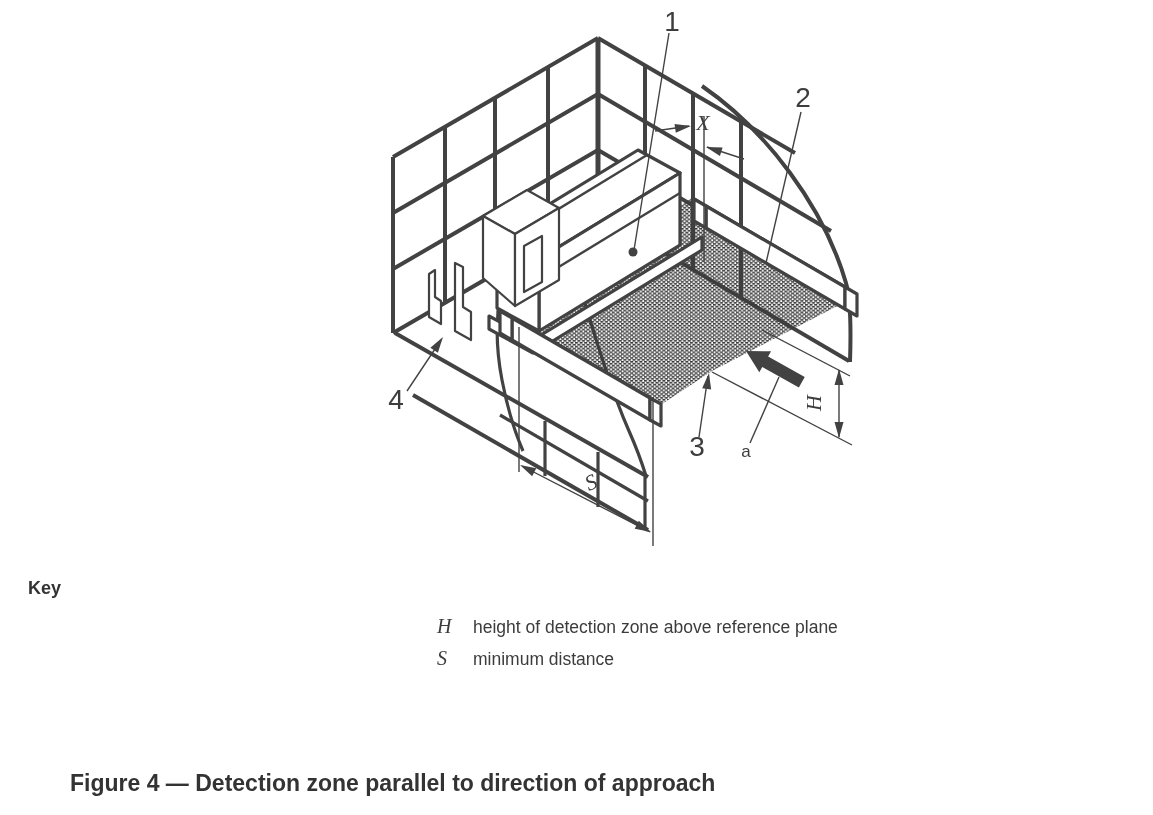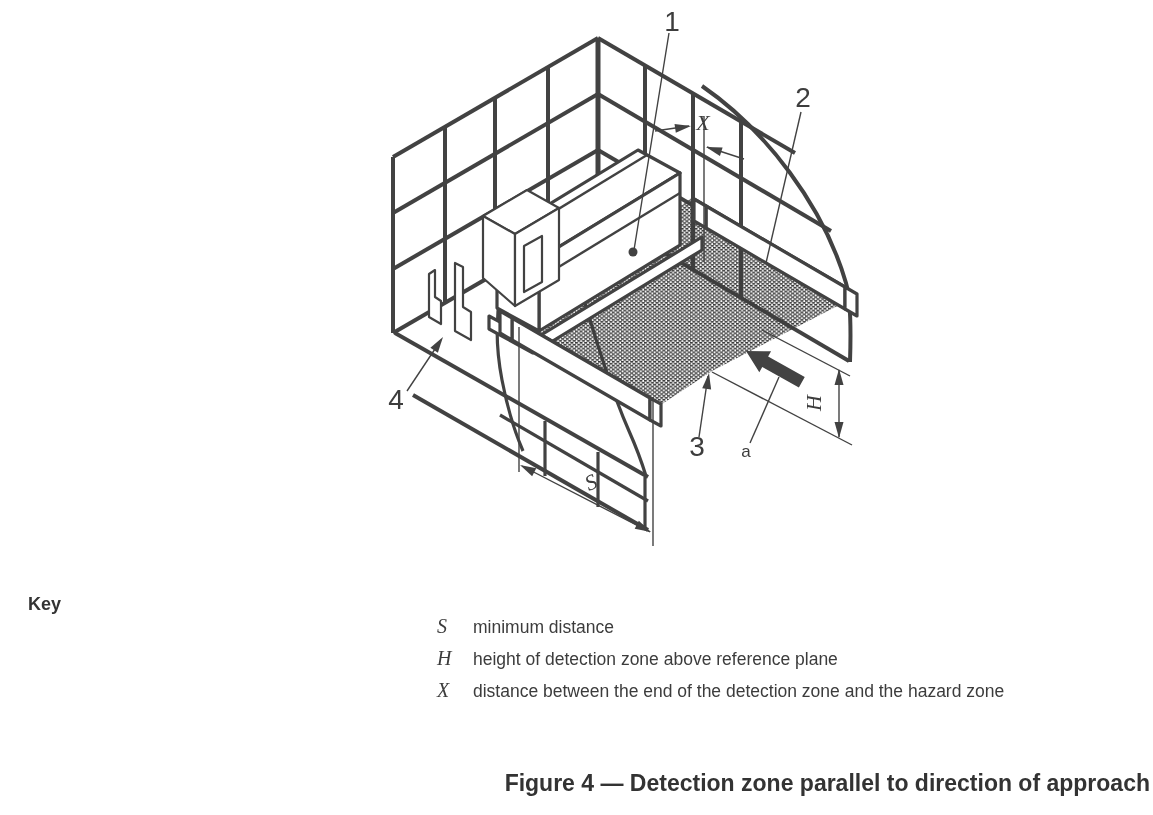--- a/index.html
+++ b/index.html
@@ -9,30 +9,30 @@
   svg .ln{stroke:#424242;fill:none;}
   svg .w5{stroke-width:5px;} svg .w4{stroke-width:4px;} svg .w3{stroke-width:3.2px;}
   svg .w2{stroke-width:2.4px;} svg .w1{stroke-width:1.4px;}
   svg .wh{fill:#ffffff;stroke:#424242;stroke-width:3.2px;stroke-linejoin:round;}
   svg .whthin{fill:#ffffff;stroke:#424242;stroke-width:2.2px;stroke-linejoin:round;}
   svg .head{fill:#424242;stroke:none;}
   svg text.callout{font-family:"Liberation Sans",sans-serif;font-size:28px;fill:#3d3d3d;}
   svg text.dimvar{font-family:"Liberation Serif",serif;font-style:italic;font-size:22px;fill:#3d3d3d;}
   svg text.small{font-family:"Liberation Sans",sans-serif;font-size:17px;fill:#3d3d3d;}
   .keyblock{position:absolute;left:28px;top:578px;width:1110px;}
-  .key-title{font-size:18px;font-weight:bold;color:#333;margin:16px 0 10px 0;}
+  .key-title{font-size:18px;font-weight:bold;color:#333;margin:0 0 10px 0;}
   .key-row{position:relative;height:32px;line-height:32px;font-size:17.5px;color:#3c3c3c;}
   .key-num{display:inline-block;width:40px;}
   .key-label{display:inline-block;}
   .key-right{position:absolute;left:409px;top:32px;width:700px;}
   .key-sym{display:inline-block;width:36px;font-family:"Liberation Serif",serif;
            font-style:italic;font-size:20px;}
   .key-sym-sup{display:inline-block;width:36px;font-family:"Liberation Sans",sans-serif;
            font-size:13px;vertical-align:6px;}
-  .caption{position:absolute;left:70px;top:770px;width:1080px;text-align:right;
+  .caption{position:absolute;left:70px;top:770px;width:1080px;text-align:left;
            font-size:23px;font-weight:bold;color:#333;}
 </style>
 </head>
 <body>
 
 <div class="page">
 
   <svg width="1153" height="565" viewBox="0 0 1153 565">
     <defs>
       <pattern id="stip" width="4.6" height="3.8" patternUnits="userSpaceOnUse">
@@ -158,26 +158,23 @@
     <text class="callout" x="697" y="456" text-anchor="middle">3</text>
     <text class="callout" x="396" y="409" text-anchor="middle">4</text>
   </svg>
 
   <div class="keyblock">
     <div class="key-title">Key</div>
 
 
     <div class="key-right">
       <div class="key-row">
-        <span class="key-sym">S</span><span class="key-label">minimum distance</span>
-      </div>
-      <div class="key-row">
         <span class="key-sym">H</span><span class="key-label">height of detection zone above reference plane</span>
       </div>
       <div class="key-row">
-        <span class="key-sym">X</span><span class="key-label">distance between the end of the detection zone and the hazard zone</span>
+        <span class="key-sym">S</span><span class="key-label">minimum distance</span>
       </div>
     </div>
   </div>
 
   <div class="caption">Figure 4 — Detection zone parallel to direction of approach</div>
 
 </div>
 
 </body></html>

